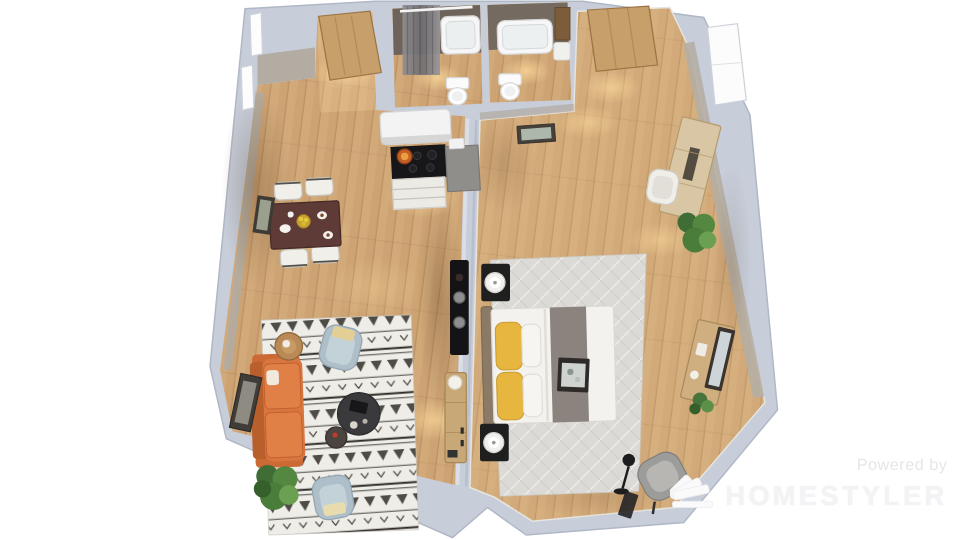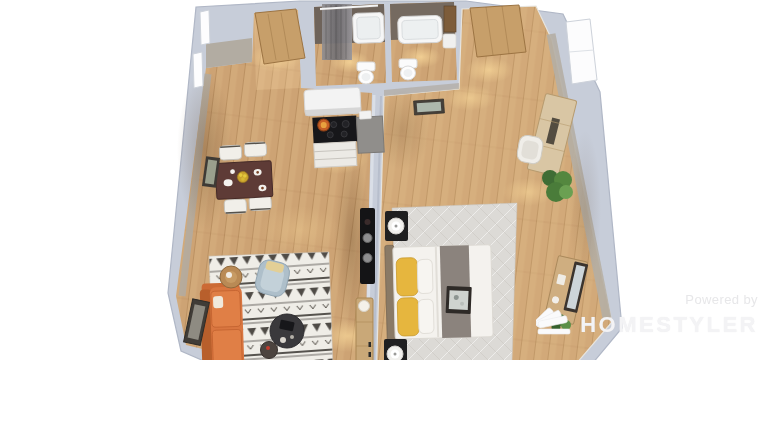--- a/index.html
+++ b/index.html
@@ -1,17 +1,17 @@
 <!DOCTYPE html>
 <html><head>
 <meta charset="utf-8">
 <style>
   html,body{margin:0;padding:0;background:#ffffff;}
   .stage{
-    position:relative;width:768px;height:360px;overflow:hidden;background:#ffffff;
+    position:relative;width:768px;height:432px;overflow:hidden;background:#ffffff;
     font-family:"Liberation Sans", sans-serif;
   }
   .scene-svg{position:absolute;left:0;top:0;}
   .watermark{
     position:absolute;right:10px;bottom:24px;display:flex;align-items:flex-end;gap:8px;
     user-select:none;pointer-events:none;
   }
   .wm-text{text-align:right;line-height:1;}
   .wm-powered{
     font-size:13px;color:#e7e7e9;letter-spacing:.4px;margin-bottom:8px;

